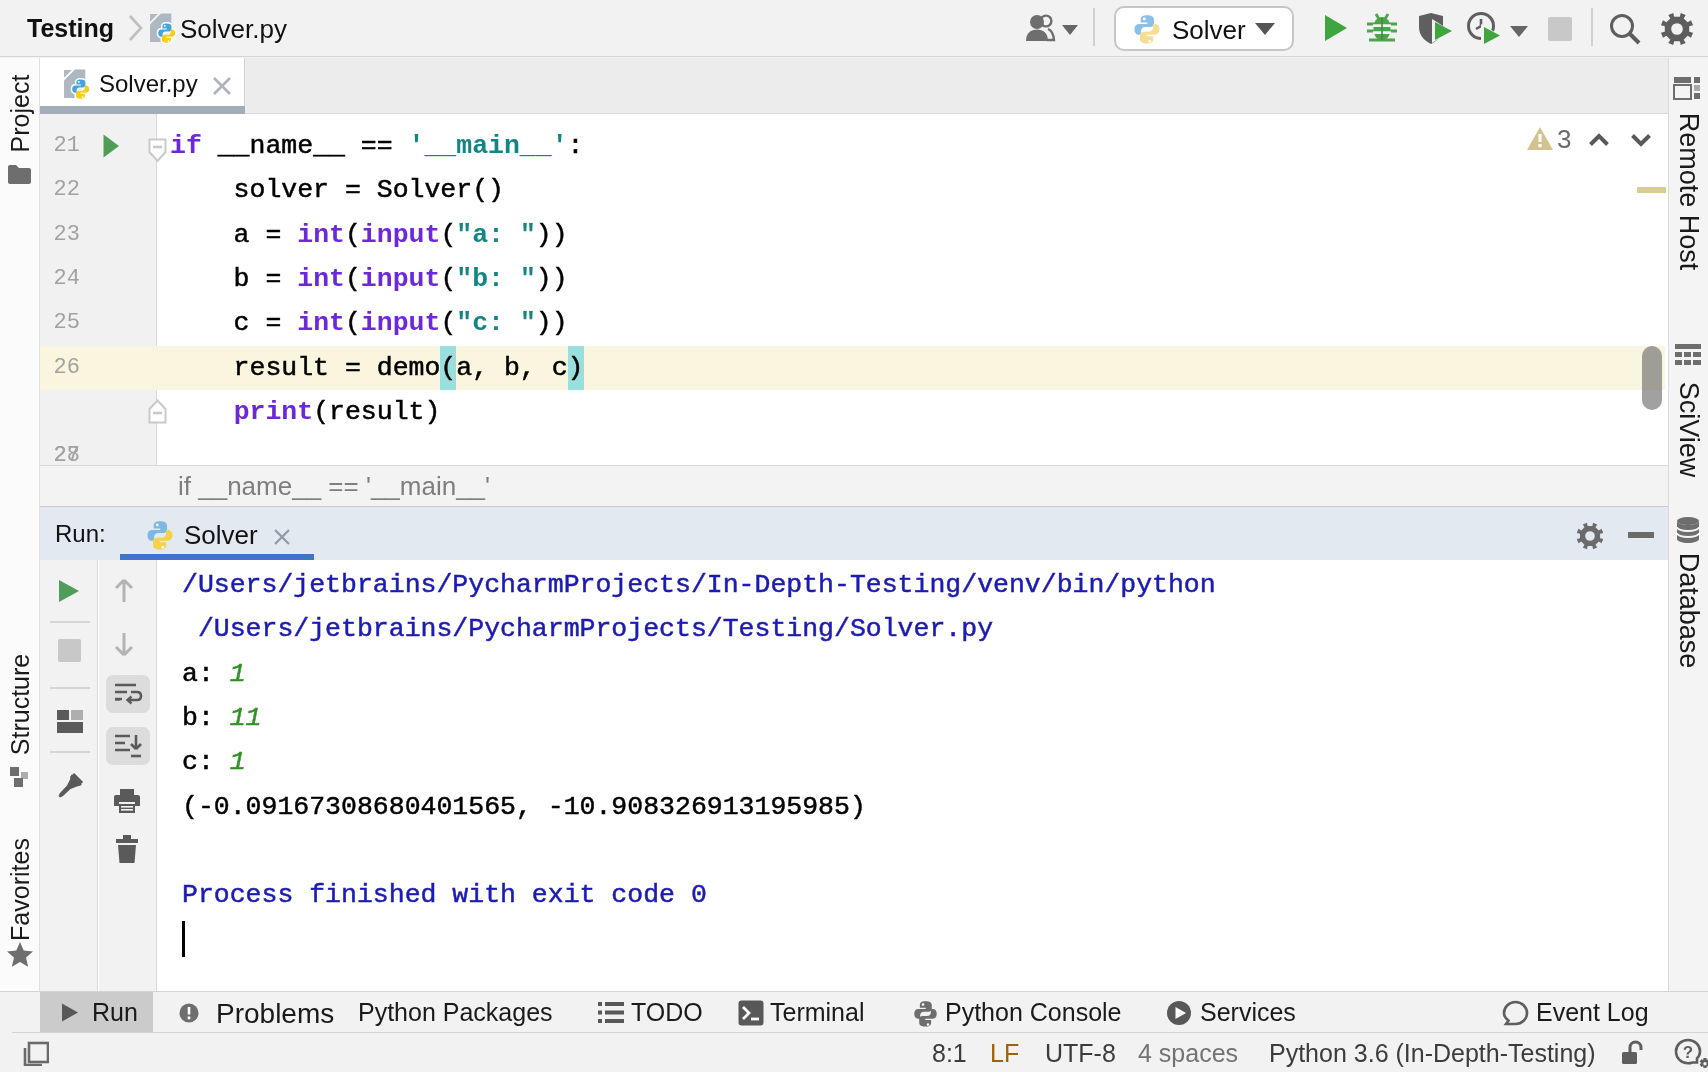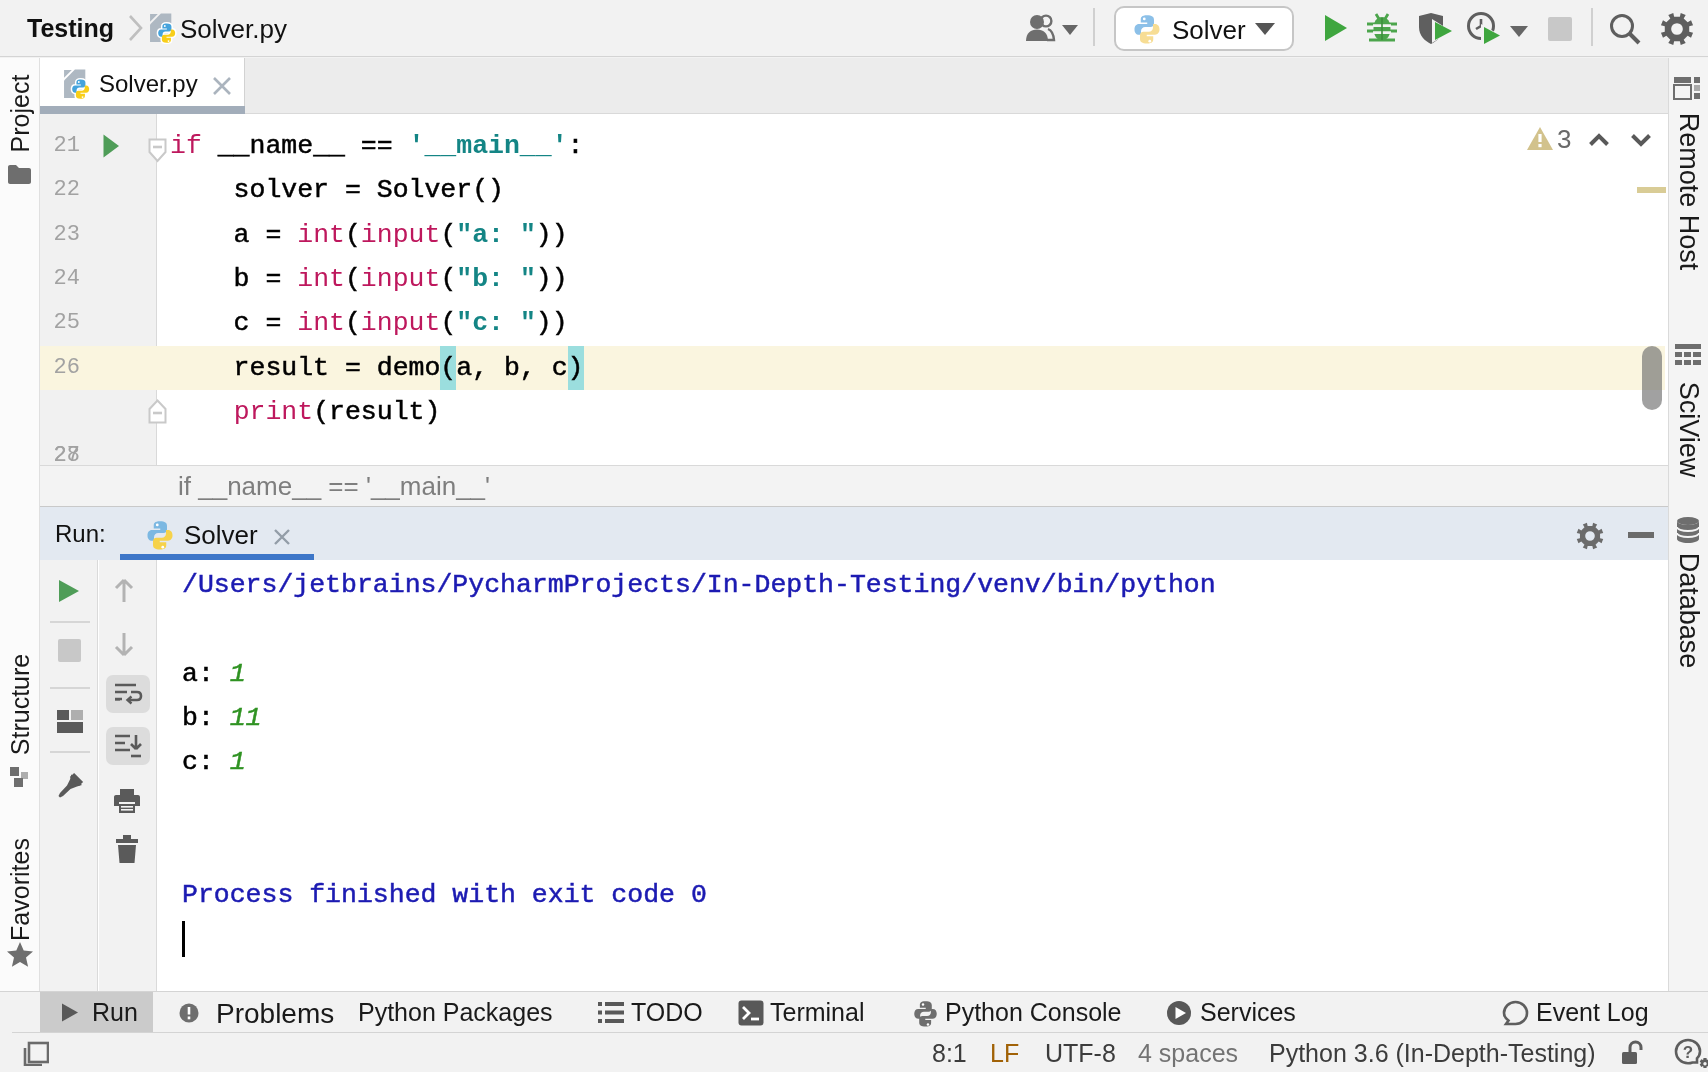--- a/index.html
+++ b/index.html
@@ -1,20 +1,20 @@
 <!DOCTYPE html>
 <html><head>
 <meta charset="utf-8">
 <style>
   * { margin:0; padding:0; box-sizing:border-box; }
   html,body { width:1708px; height:1072px; overflow:hidden; }
   body { font-family:"Liberation Sans", sans-serif; background:#F2F2F2; position:relative; color:#1A1A1A; }
   .abs { position:absolute; }
   .codeline { position:absolute; left:130px; white-space:pre; font-family:"Liberation Mono", monospace; font-size:26.5px; line-height:44.3px; height:44.3px; color:#000; -webkit-text-stroke:0.5px; }
-  .kw { color:#be185d; font-weight:normal; -webkit-text-stroke:0; }
+  .kw { color:#6d28d9; font-weight:bold; -webkit-text-stroke:0; }
   .str { color:#148585; font-weight:bold; -webkit-text-stroke:0; }
   .conline { position:absolute; left:142px; white-space:pre; font-family:"Liberation Mono", monospace; font-size:26.5px; line-height:44.3px; height:44.3px; color:#000; -webkit-text-stroke:0.5px; }
   .sysout { color:#1C1BB2; }
   .uin { color:#2F9222; font-style:italic; }
   .lnum { position:absolute; width:40px; text-align:right; font-family:"Liberation Mono", monospace; font-size:22px; color:#A2A2A2; line-height:44.3px; height:44.3px; }
   .vlabel { position:absolute; white-space:nowrap; font-size:25px; color:#1A1A1A; text-align:center; }
 </style>
 </head>
 <body>
 
@@ -313,23 +313,25 @@
     </svg>
   <svg class="abs" style="left:75px;top:274px;" width="24" height="30" viewBox="0 0 24 30">
       <g fill="#5A5A5A">
         <rect x="8" y="1" width="8" height="4"></rect>
         <rect x="1" y="5" width="22" height="4"></rect>
         <path d="M3 11 H21 L19.5 29 H4.5 Z"></path>
       </g>
     </svg>
 
   <div class="conline sysout" style="top:3px;">/Users/jetbrains/PycharmProjects/In-Depth-Testing/venv/bin/python</div>
+  <div class="conline sysout" style="top:47.3px;"> /Users/jetbrains/PycharmProjects/Testing/Solver.py</div>
   <div class="conline" style="top:91.6px;">a: <span class="uin">1</span></div>
   <div class="conline" style="top:135.9px;">b: <span class="uin">11</span></div>
   <div class="conline" style="top:180.2px;">c: <span class="uin">1</span></div>
+  <div class="conline" style="top:224.5px;">(-0.09167308680401565, -10.908326913195985)</div>
   <div class="conline sysout" style="top:313.1px;">Process finished with exit code 0</div>
   <div class="abs" style="left:142px;top:361px;width:3px;height:36px;background:#000;"></div>
 </div>
 
 <div class="abs" id="bottombar" style="left:0;top:991px;width:1708px;height:41px;background:#F2F2F2;border-top:1px solid #D4D4D4;">
   <div class="abs" style="left:40px;top:0;width:113px;height:40px;background:#CBCBCB;"></div>
   <svg class="abs" style="left:60px;top:10px;" width="20" height="21" viewBox="0 0 20 21">
       <path d="M2 1.5 L18 10.5 L2 19.5 Z" fill="#585858"></path>
     </svg>
   <div class="abs" style="left:92px;top:6px;font-size:25px;">Run</div>

